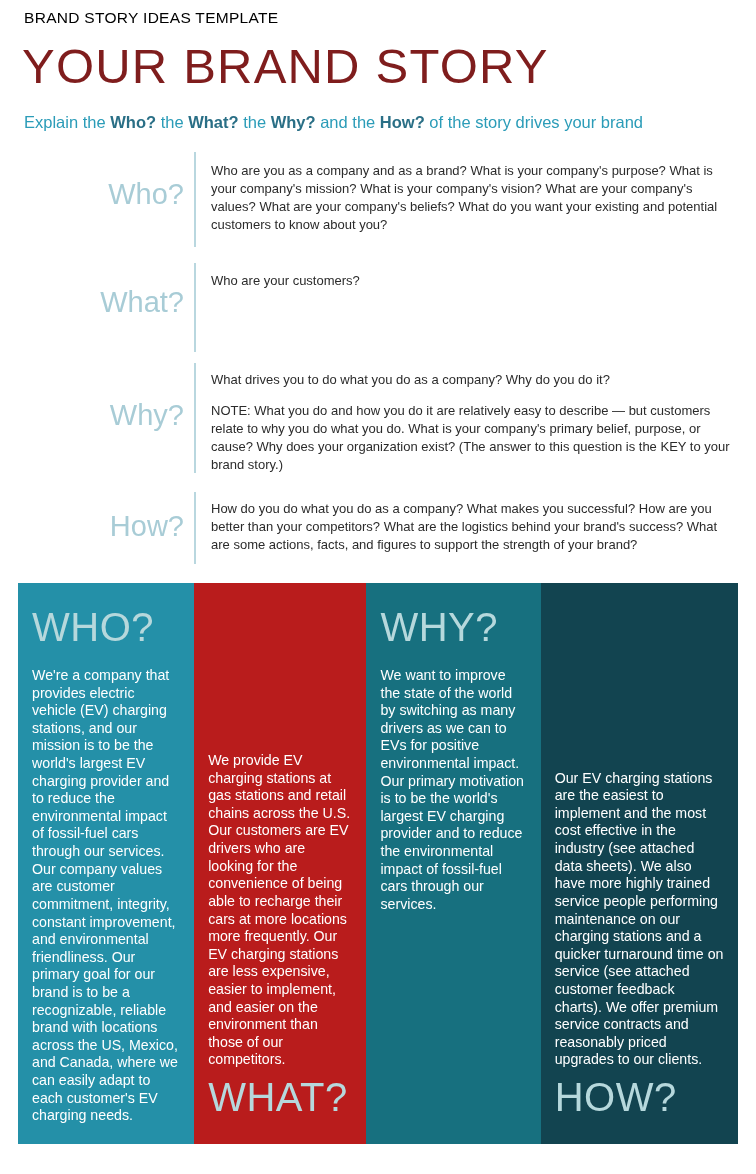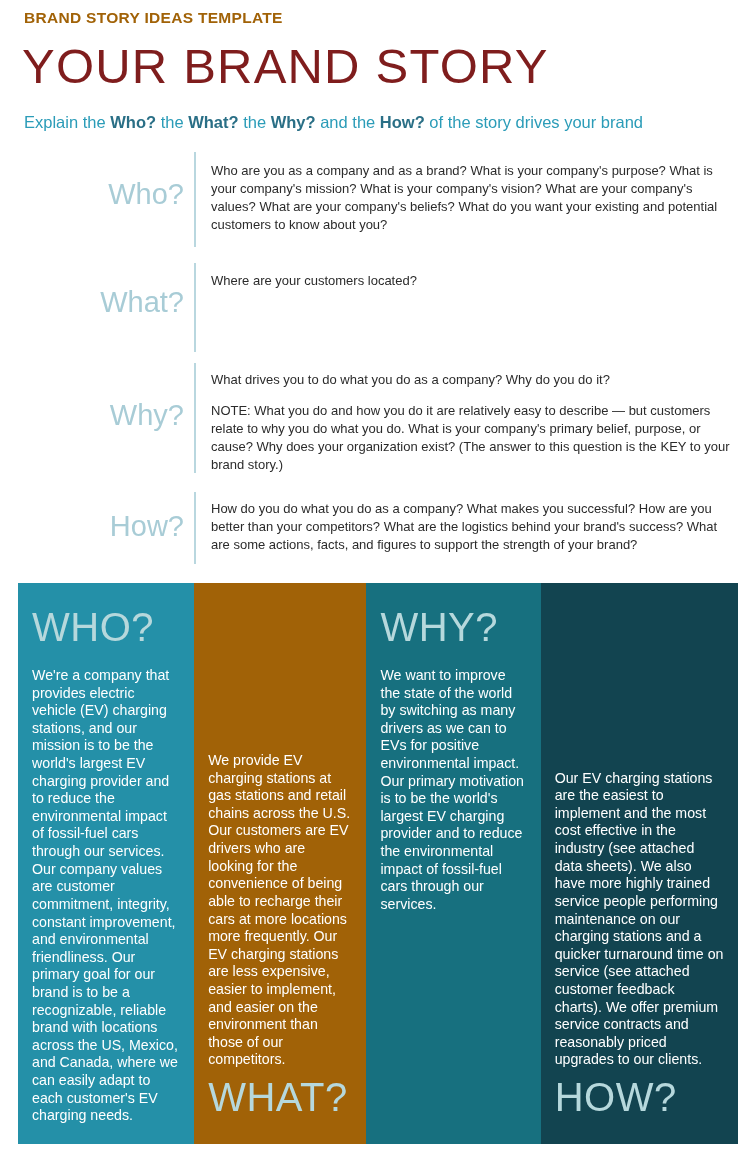--- a/index.html
+++ b/index.html
@@ -16,23 +16,23 @@
     height: 1174px;
     background: #ffffff;
   }
 
   
   .eyebrow {
     position: absolute;
     left: 24px;
     top: 9px;
     font-size: 15.5px;
-    font-weight: bold;
+    font-weight: normal;
     letter-spacing: 0.3px;
-    color: #a16207;
+    color: #000000;
     white-space: nowrap;
   }
   .main-title {
     position: absolute;
     left: 22px;
     top: 42px;
     font-size: 49px;
     font-weight: 400;
     letter-spacing: 1.2px;
     color: #7f1d1d;
@@ -96,21 +96,21 @@
     display: flex;
   }
   .panel {
     position: relative;
     height: 561px;
     display: flex;
     flex-direction: column;
     padding: 0 14px;
   }
   .panel.p1 { width: 182px; background: #2490a8; justify-content: flex-start; }
-  .panel.p2 { width: 178px; background: #a16207; justify-content: flex-end; }
+  .panel.p2 { width: 178px; background: #b91c1c; justify-content: flex-end; }
   .panel.p3 { width: 180px; background: #17707f; justify-content: flex-start; }
   .panel.p4 { width: 204px; background: #124450; justify-content: flex-end; }
 
   .panel-heading {
     font-size: 40px;
     font-weight: 400;
     letter-spacing: 0.5px;
     color: #b6d8dc;
     line-height: 1;
   }
@@ -145,21 +145,21 @@
     <div class="qrule" style="height:95px;"></div>
     <div class="qtext" style="top:10px;">
       <p>Who are you as a company and as a brand? What is your company's purpose? What is your company's mission? What is your company's vision? What are your company's values? What are your company's beliefs? What do you want your existing and potential customers to know about you?</p>
     </div>
   </div>
 
   <div class="qrow" style="top:263px;height:95px;">
     <div class="qlabel" style="top:25px;">What?</div>
     <div class="qrule" style="height:89px;"></div>
     <div class="qtext" style="top:9px;">
-      <p>Where are your customers located?</p>
+      <p>Who are your customers?</p>
     </div>
   </div>
 
   <div class="qrow" style="top:363px;height:115px;">
     <div class="qlabel" style="top:38px;">Why?</div>
     <div class="qrule" style="height:110px;"></div>
     <div class="qtext" style="top:8px;">
       <p>What drives you to do what you do as a company? Why do you do it?</p>
       <p class="gap">NOTE: What you do and how you do it are relatively easy to describe — but customers relate to why you do what you do. What is your company's primary belief, purpose, or cause? Why does your organization exist? (The answer to this question is the KEY to your brand story.)</p>
     </div>

